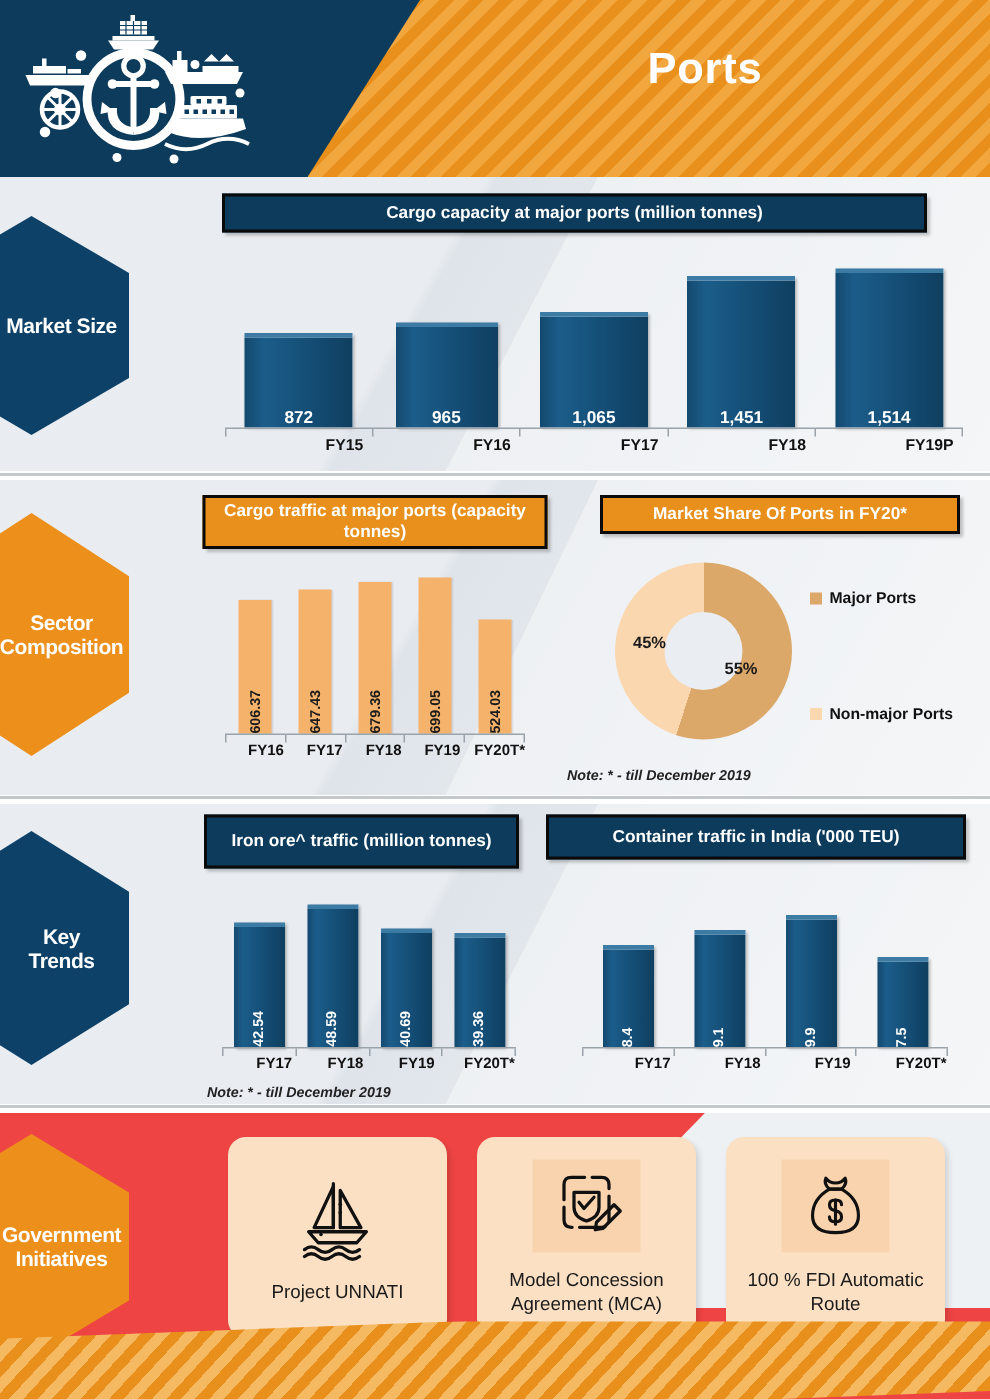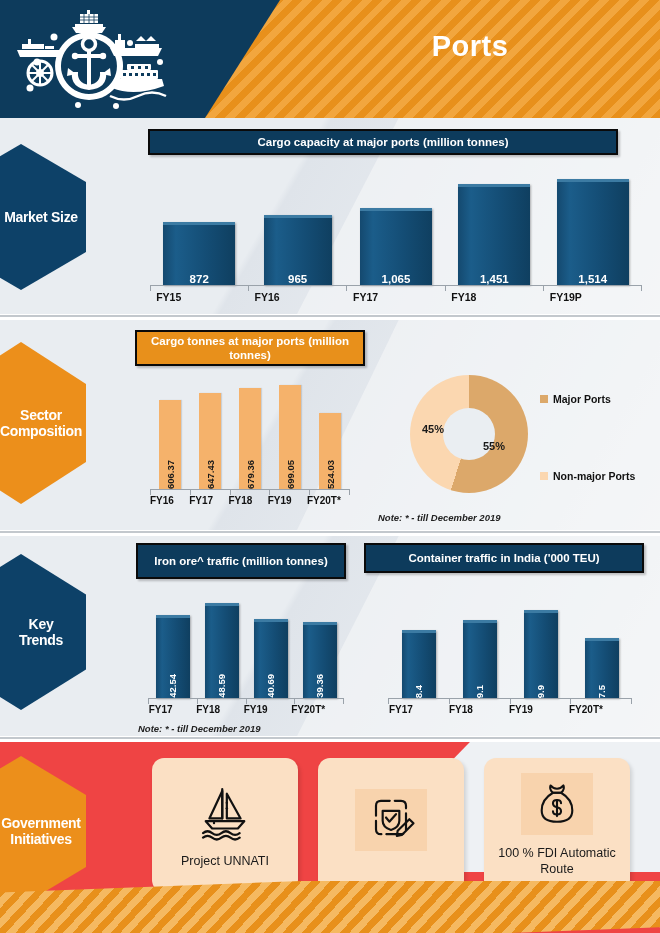--- a/index.html
+++ b/index.html
@@ -76,21 +76,21 @@
   .bar-navy { background: linear-gradient(to right,#14496f 0%,#1b5d8a 18%,#144d75 60%,#0f3f60 100%);
               border-top: 3px solid #3c7ba3; box-shadow: 1px 1px 2px rgba(0,0,0,.3); }
   .bar-orange { background: #f5b26b; box-shadow: 1px 0 1px rgba(0,0,0,.12); }
   .bar-label-in { color: #ffffff; font-size: 11.5px; font-weight: bold; margin-top: 5px; }
   .bar-label-rot { color: #1a1a1a; font-size: 9.5px; font-weight: bold;
                    writing-mode: vertical-rl; transform: rotate(180deg); margin-top: 6px; }
   .bar-label-rot-w { color: #ffffff; font-size: 9.5px; font-weight: bold;
                    writing-mode: vertical-rl; transform: rotate(180deg); margin-top: 8px; }
   .xlabels { position: absolute; left: 0; width: 100%; display: flex; justify-content: space-around;
              font-size: 10.5px; font-weight: bold; color: #111; }
-  .xlabels span { text-align: left; }
+  .xlabels span { text-align: right; }
   .ticks { position: absolute; left:0; width:100%; display:flex; justify-content: space-between; }
   .tick { width:1px; height:5px; background:#9aa2aa; }
 
   .note { position: absolute; font-size: 9.5px; font-style: italic; font-weight: bold; color: #222; }
 
   
   .donut-wrap { position: absolute; }
   .donut { position: absolute; border-radius: 50%; }
   .donut-hole { position: absolute; border-radius: 50%; background: #eaeef2; }
   .donut-pct { position: absolute; font-size: 11px; font-weight: bold; color: #1a1a1a; }
@@ -266,21 +266,21 @@
     <div class="hex" style="top:22px;">
       <div class="hex-outline" style="height:170px;"></div>
       <div class="hex-shape" style="height:162px;background:#ec8f1b;">
         <span class="hex-text">
           <span>Sector</span><br>
           <span>Composition</span>
         </span>
       </div>
     </div>
 
-    <div class="chart-title title-orange" style="left:135px;top:10px;width:230px;height:36px;">Cargo tonnes at major ports (million tonnes)</div>
+    <div class="chart-title title-orange" style="left:135px;top:10px;width:230px;height:36px;">Cargo traffic at major ports (capacity tonnes)</div>
 
     <div class="chart" style="left:150px;top:62px;width:200px;height:108px;">
       <div class="bars">
         <div class="bar-col" style="width:38px;">
           <div class="bar bar-orange" style="width:22px;height:89px;">
             <span class="bar-label-rot">606.37</span>
           </div>
         </div>
         <div class="bar-col" style="width:38px;">
           <div class="bar bar-orange" style="width:22px;height:96px;">
@@ -314,20 +314,21 @@
       </div>
       <div class="xlabels" style="top:113px;font-size:10px;">
         <span style="width:40px;">FY16</span>
         <span style="width:40px;">FY17</span>
         <span style="width:40px;">FY18</span>
         <span style="width:40px;">FY19</span>
         <span style="width:44px;">FY20T*</span>
       </div>
     </div>
 
+    <div class="chart-title title-orange" style="left:400px;top:10px;width:240px;height:26px;">Market Share Of Ports in FY20*</div>
 
     <div class="donut-wrap" style="left:410px;top:55px;width:230px;height:120px;">
       <div class="donut" style="left:0;top:0;width:118px;height:118px;
            background: conic-gradient(#dca86a 0deg 198deg, #fbd7b0 198deg 360deg);"></div>
       <div class="donut-hole" style="left:33px;top:33px;width:52px;height:52px;"></div>
       <div class="donut-pct" style="left:73px;top:65px;">55%</div>
       <div class="donut-pct" style="left:12px;top:48px;">45%</div>
       <div class="legend-item" style="left:130px;top:18px;">
         <span class="legend-sq" style="background:#dca86a;"></span>
         <span>Major Ports</span>
@@ -480,20 +481,21 @@
       <div class="card-icon">
         <svg viewBox="0 0 72 62" width="60" height="54">
           <g fill="none" stroke="#111" stroke-width="2.6" stroke-linecap="round" stroke-linejoin="round">
             <path d="M18 14 q0 -6 6 -6 h24 q6 0 6 6 v28 q0 6 -6 6 h-24 q-6 0 -6 -6 Z" stroke-dasharray="20 6"></path>
             <path d="M26 20 h20 v12 q0 8 -10 11 q-10 -3 -10 -11 Z"></path>
             <path d="M30 28 l4 5 l8 -9"></path>
             <path d="M44 44 l14 -14 l5 5 l-14 14 l-6 1 Z"></path>
           </g>
         </svg>
       </div>
+      <div class="card-label">Model Concession Agreement (MCA)</div>
     </div>
 
     <div class="card" style="left:484px;top:16px;width:146px;height:134px;">
       <div class="card-icon">
         <svg viewBox="0 0 72 62" width="58" height="52">
           <g fill="none" stroke="#111" stroke-width="2.6" stroke-linecap="round" stroke-linejoin="round">
             <path d="M28 8 q3 4 8 4 q5 0 8 -4 q2 5 -3 9 h-10 q-5 -4 -3 -9 Z"></path>
             <path d="M31 17 q-14 8 -14 22 q0 14 19 14 q19 0 19 -14 q0 -14 -14 -22 Z"></path>
             <line x1="36" y1="26" x2="36" y2="46"></line>
             <path d="M41 30 q0 -4 -5 -4 q-5 0 -5 4 q0 4 5 5 q5 1 5 5 q0 4 -5 4 q-5 0 -5 -4"></path>

